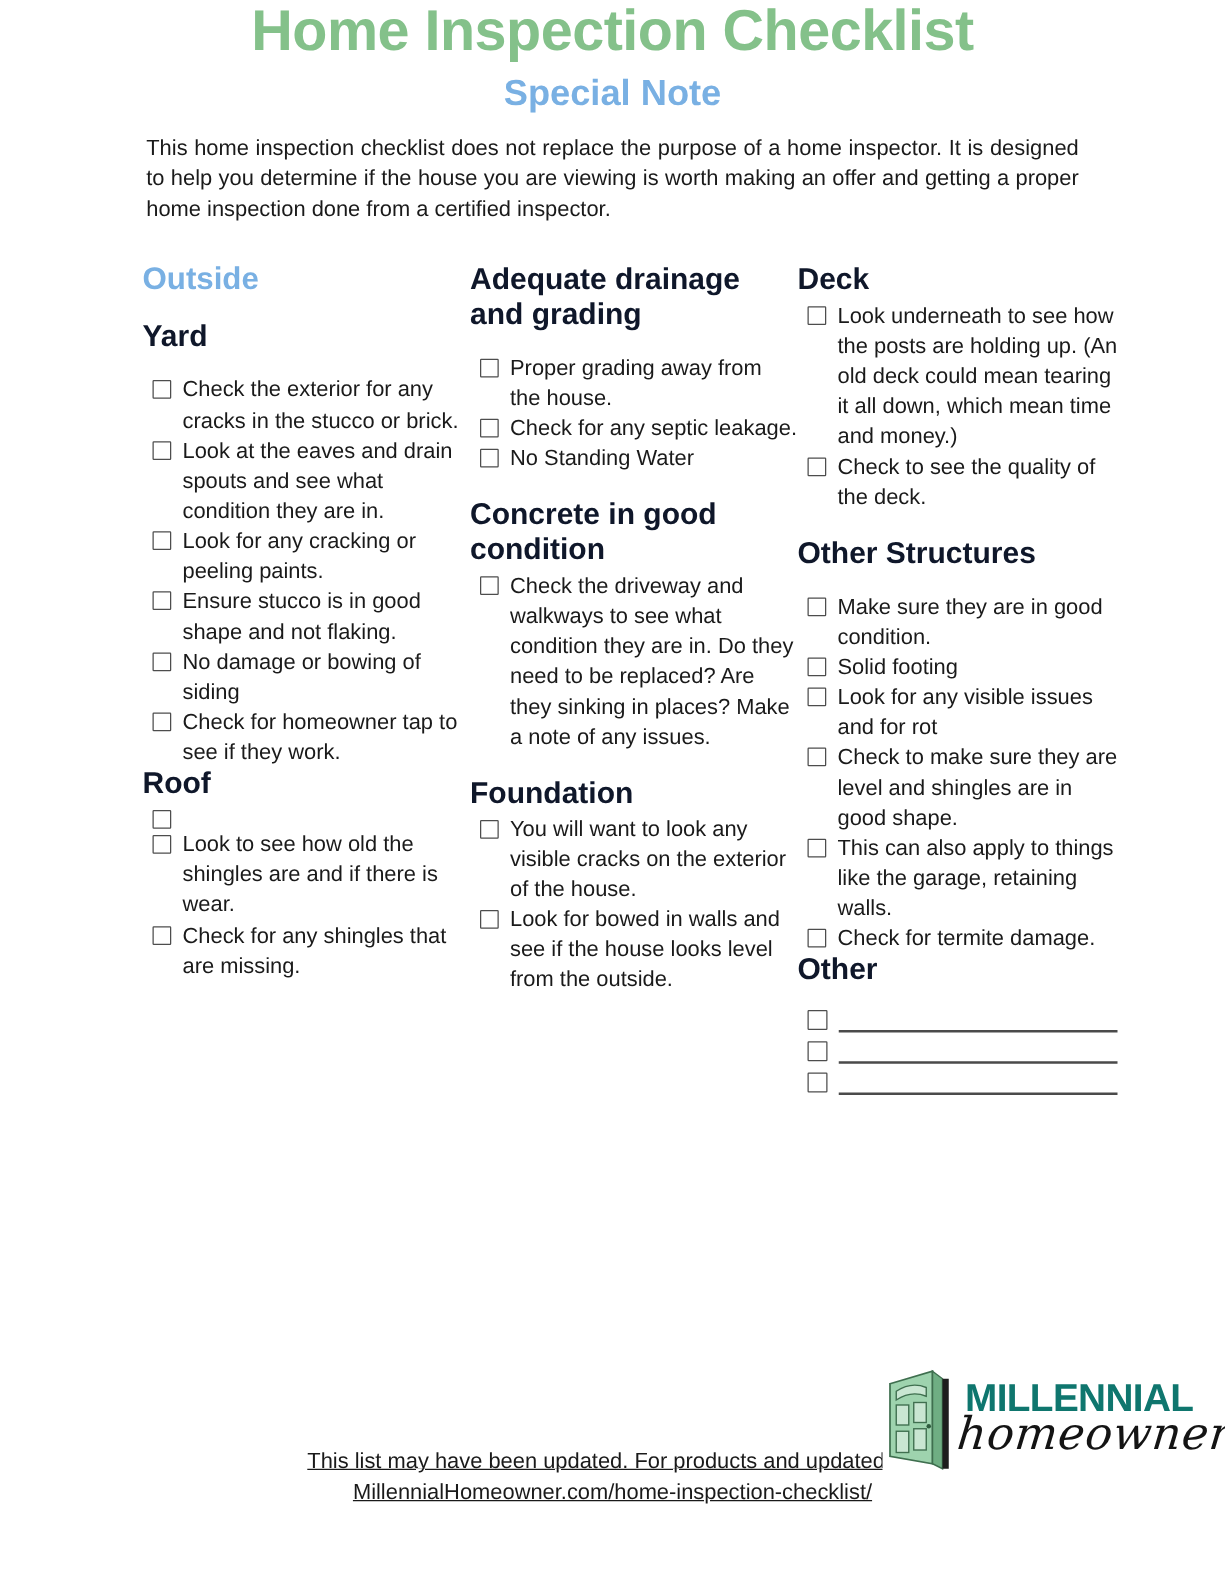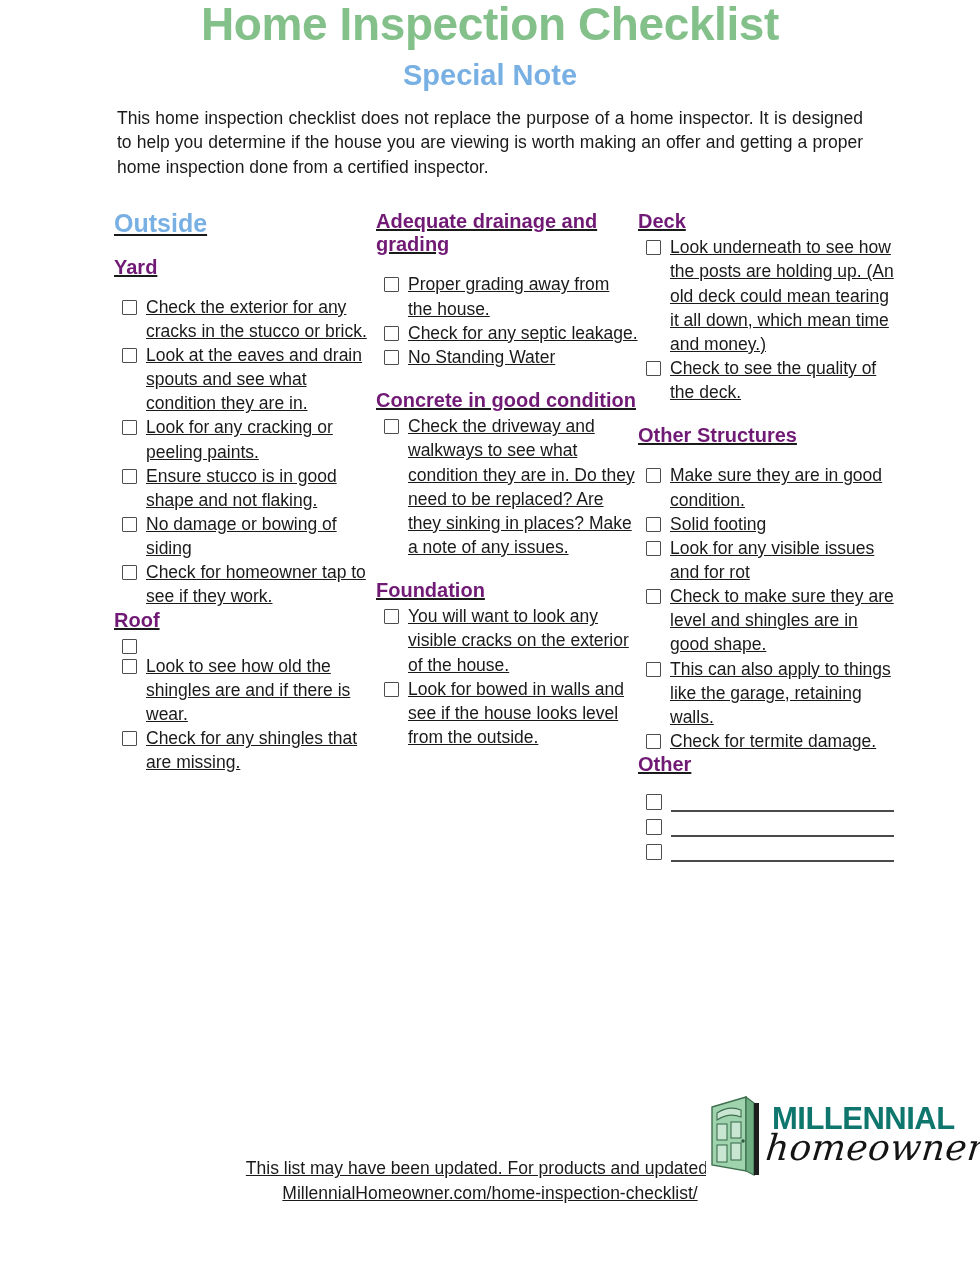--- a/index.html
+++ b/index.html
@@ -49,41 +49,40 @@
     color: #1a1a1a;
   }
 
   
   .columns {
     display: flex;
     margin-top: 30px;
     padding: 0 90px 0 92px;
     gap: 0px;
     align-items: flex-start;
-    text-decoration: underline;
   }
   .col {
     width: 262px;
     flex: 0 0 262px;
   }
   .col + .col { margin-left: 0; }
 
   .section-title {
     color: #79b0e3;
     font-size: 25px;
     font-weight: bold;
     margin: 0 0 18px 0;
     line-height: 1.1;
   }
   .group-title {
-    font-size: 20px;
+    font-size: 24px;
     font-weight: bold;
     margin: 0 0 2px 0;
     line-height: 1.16;
-    color: #701a75;
+    color: #0f172a;
   }
   .group-title.spaced { margin-bottom: 16px; }
   .group-title.gap-top { margin-top: 20px; }
 
   ul.checklist {
     list-style: none;
     margin: 0 0 0 0;
     padding: 0;
   }
   ul.checklist li {

